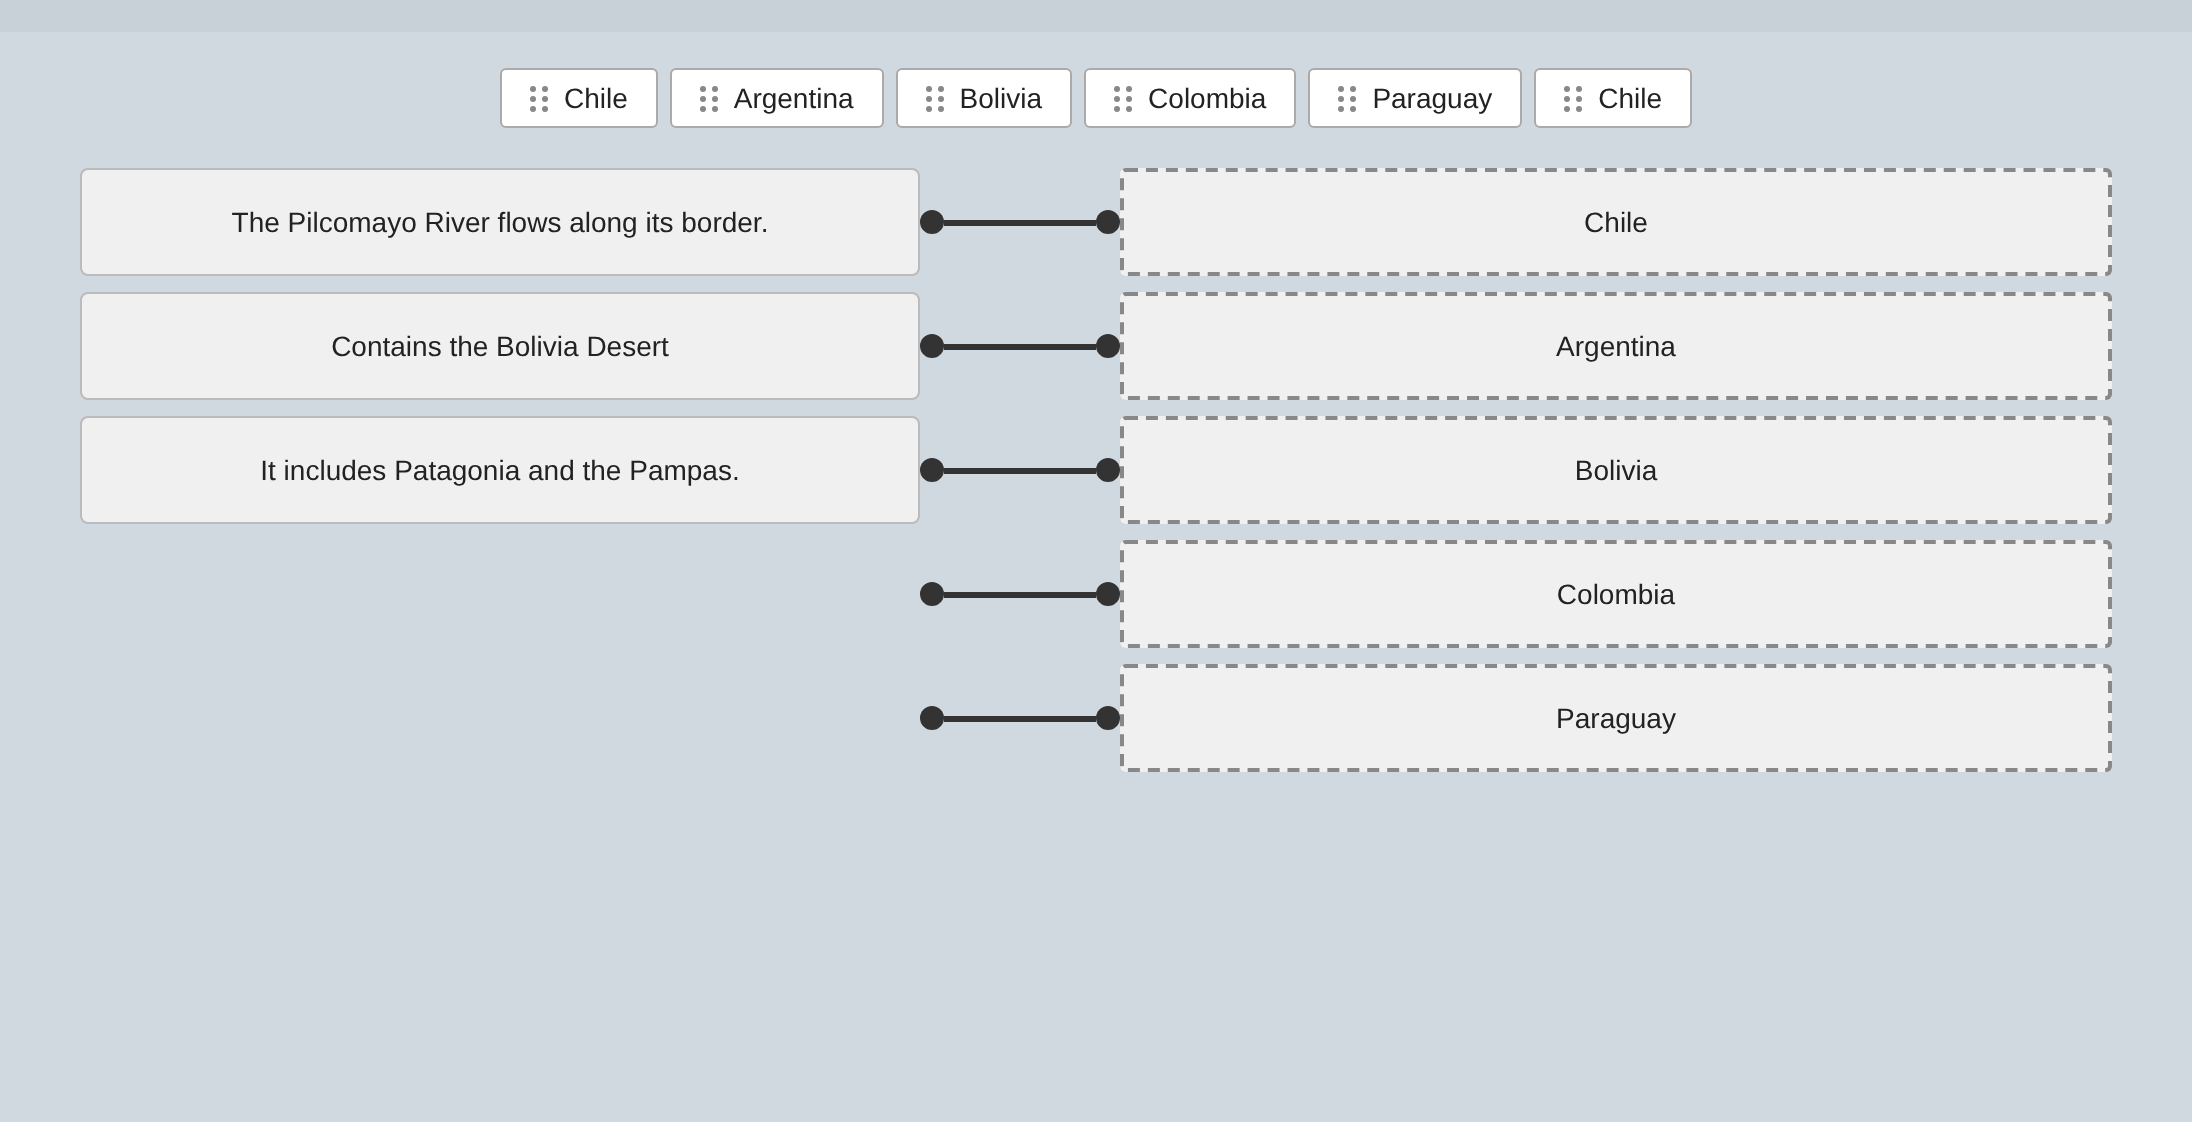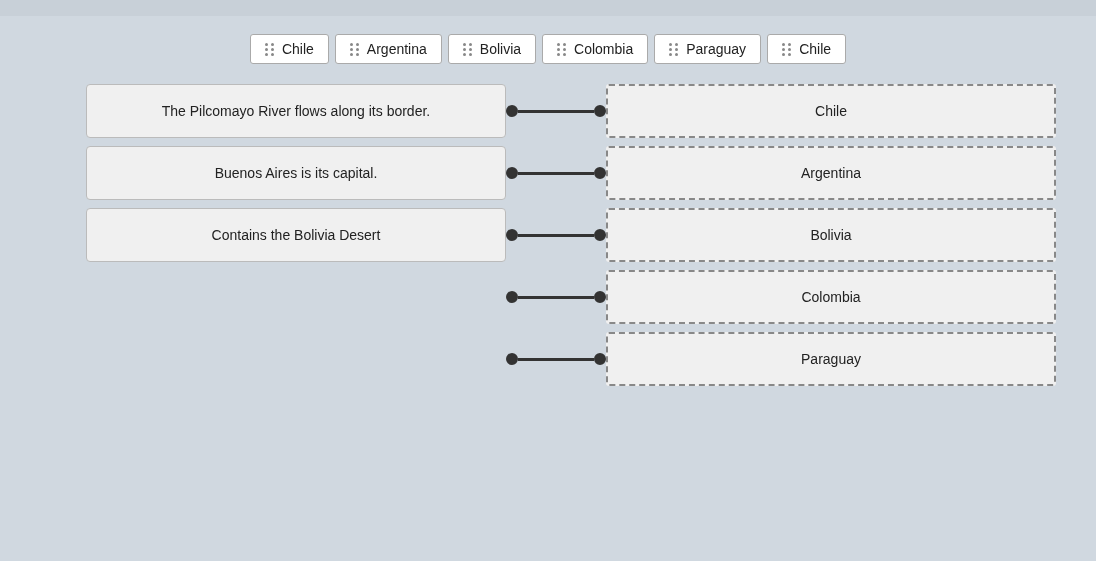--- a/index.html
+++ b/index.html
@@ -61,21 +61,20 @@
       padding: 10px 40px;
       gap: 0;
       align-items: flex-start;
     }
 
     .left-column {
       display: flex;
       flex-direction: column;
       gap: 8px;
       width: 420px;
-      margin-left: 46px;
     }
 
     .connector-column {
       display: flex;
       flex-direction: column;
       gap: 8px;
       width: 100px;
       align-items: center;
     }
 
@@ -214,22 +213,22 @@
         <span class="dot"></span>
         <span class="dot"></span>
       </span>
       <span>Chile</span>
     </div>
   </div>
 
 <div class="main-area" id="main-area">
   <div class="left-column" id="left-column">
       <div class="clue-box">The Pilcomayo River flows along its border.</div>
-      <div class="clue-box">Buenos Aires is its capital.</div>
       <div class="clue-box">Contains the Bolivia Desert</div>
+      <div class="clue-box">It includes Patagonia and the Pampas.</div>
     </div>
   <div class="connector-column" id="connector-column">
       <div class="connector-line">
         <div class="line-wrapper">
           <div class="connector-dot"></div>
           <div class="h-line"></div>
           <div class="connector-dot"></div>
         </div>
       </div>
       <div class="connector-line">

